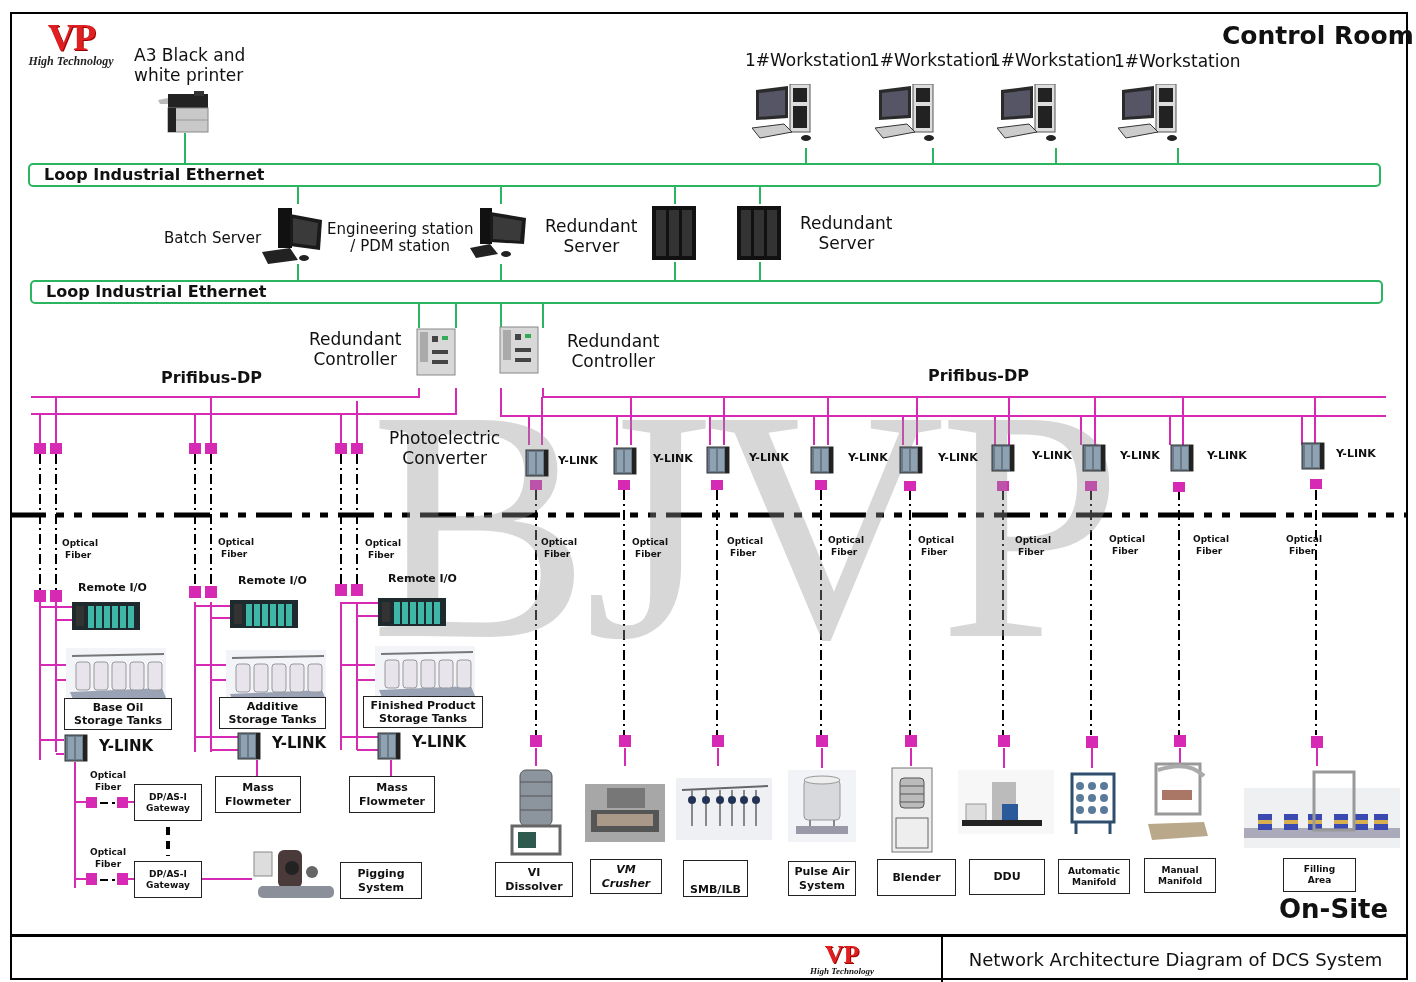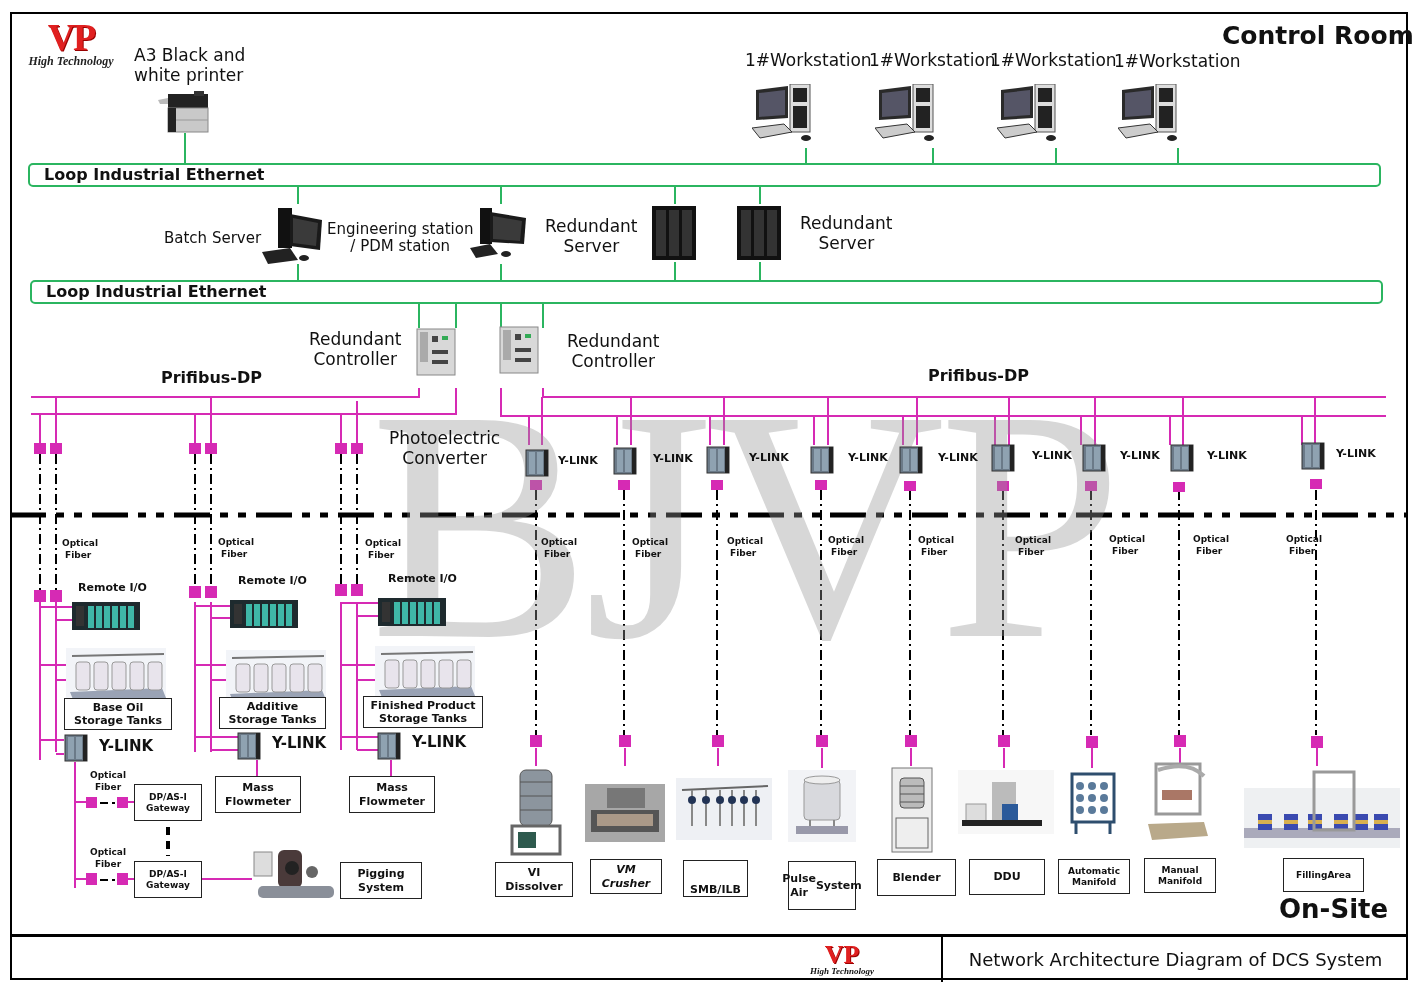--- a/index.html
+++ b/index.html
@@ -634,21 +634,21 @@
     <div></div>
   </div>
 <svg class="abs" style="left:788px;top:770px;" width="68" height="72">
     <rect x="0" y="0" width="68" height="72" fill="#f2f3f6"></rect>
     <rect x="16" y="10" width="36" height="40" rx="4" fill="#d8d9dd" stroke="#999"></rect>
     <ellipse cx="34" cy="10" rx="18" ry="4" fill="#eee" stroke="#999"></ellipse>
     <rect x="8" y="56" width="52" height="8" fill="#99a"></rect>
     <line x1="22" y1="50" x2="22" y2="56" stroke="#888" stroke-width="2"></line>
     <line x1="46" y1="50" x2="46" y2="56" stroke="#888" stroke-width="2"></line>
   </svg>
-<div class="box" style="left:788px;top:861px;width:68px;height:49px;flex-direction:row;">
+<div class="box" style="left:788px;top:861px;width:68px;height:35px;flex-direction:column;">
     <div>Pulse Air</div>
     <div>System</div>
   </div>
 <svg class="abs" style="left:888px;top:764px;" width="48" height="92">
     <rect x="4" y="4" width="40" height="84" fill="#eee" stroke="#777"></rect>
     <rect x="12" y="14" width="24" height="30" rx="4" fill="#bbb" stroke="#555"></rect>
     <line x1="12" y1="22" x2="36" y2="22" stroke="#555"></line>
     <line x1="12" y1="30" x2="36" y2="30" stroke="#555"></line>
     <line x1="12" y1="38" x2="36" y2="38" stroke="#555"></line>
     <rect x="8" y="54" width="32" height="30" fill="none" stroke="#666"></rect>
@@ -706,16 +706,16 @@
     <rect x="64" y="46" width="14" height="16" fill="#3a4ab0"></rect>
     <rect x="64" y="52" width="14" height="4" fill="#d8b050"></rect>
     <rect x="90" y="46" width="14" height="16" fill="#3a4ab0"></rect>
     <rect x="90" y="52" width="14" height="4" fill="#d8b050"></rect>
     <rect x="110" y="46" width="14" height="16" fill="#3a4ab0"></rect>
     <rect x="110" y="52" width="14" height="4" fill="#d8b050"></rect>
     <rect x="130" y="46" width="14" height="16" fill="#3a4ab0"></rect>
     <rect x="130" y="52" width="14" height="4" fill="#d8b050"></rect>
     <rect x="70" y="4" width="40" height="58" fill="none" stroke="#999" stroke-width="3"></rect>
   </svg>
-<div class="box" style="left:1283px;top:858px;width:81px;height:34px;flex-direction:row;font-size:9px;">
+<div class="box" style="left:1283px;top:858px;width:73px;height:34px;flex-direction:column;font-size:9px;">
     <div>Filling</div>
     <div>Area</div>
   </div>
 
 </body></html>

